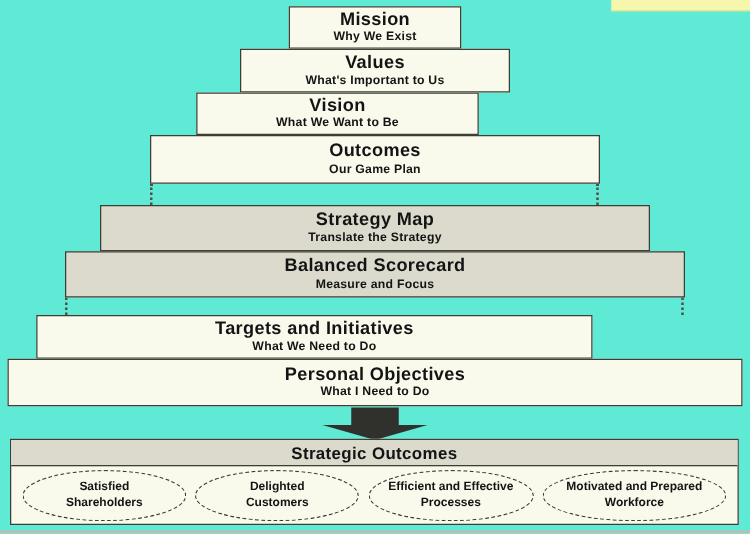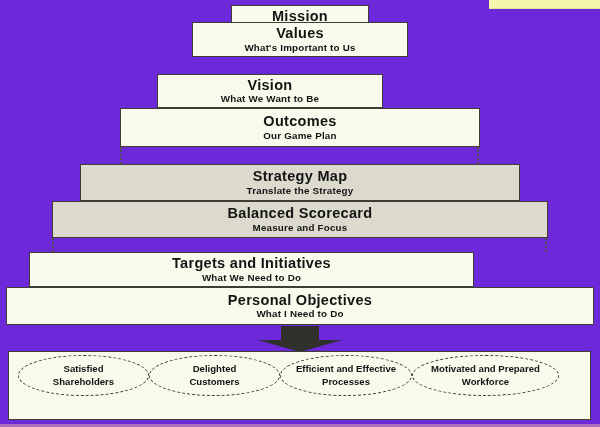--- a/index.html
+++ b/index.html
@@ -4,21 +4,21 @@
 <style>
   html, body { margin: 0; padding: 0; }
   body {
     font-family: "Liberation Sans", sans-serif;
     -webkit-font-smoothing: antialiased;
   }
   .page {
     position: relative;
     width: 600px;
     height: 427px;
-    background: #6d28d9;
+    background: #5eead4;
     overflow: hidden;
     color: #141414;
   }
   .scan-strip {
     position: absolute;
     left: 489px; top: 0;
     width: 111px; height: 8px;
     background: #f6f6ad;
     border-bottom: 1px solid #e4e495;
   }
@@ -97,20 +97,21 @@
     font-size: 13.5px;
     letter-spacing: .3px;
   }
   .outcomes-row {
     box-sizing: border-box;
     height: 45px;
     margin-top: 1px;
     padding: 0 9px;
     display: flex;
     align-items: center;
+    justify-content: space-between;
   }
   .outcome-ellipse {
     box-sizing: border-box;
     height: 41px;
     border: 1.5px dashed #3c3c34;
     border-radius: 50%;
     display: flex;
     flex-direction: column;
     justify-content: center;
     align-items: center;
@@ -130,21 +131,21 @@
 
 <div class="page">
 
   <div class="scan-strip"></div>
 
   <div class="layer" style="left:231px; top:5px; width:138px; height:34px;">
     <div class="layer-title">Mission</div>
     <div class="layer-subtitle">Why We Exist</div>
   </div>
 
-  <div class="layer" style="left:192px; top:22px; width:216px; height:35px;">
+  <div class="layer" style="left:192px; top:39px; width:216px; height:35px;">
     <div class="layer-title">Values</div>
     <div class="layer-subtitle">What's Important to Us</div>
   </div>
 
   <div class="layer" style="left:157px; top:74px; width:226px; height:34px;">
     <div class="layer-title">Vision</div>
     <div class="layer-subtitle">What We Want to Be</div>
   </div>
 
   <div class="layer" style="left:120px; top:108px; width:360px; height:39px;">
@@ -177,20 +178,21 @@
     <div class="layer-title">Personal Objectives</div>
     <div class="layer-subtitle">What I Need to Do</div>
   </div>
 
   <div class="down-arrow">
     <div class="arrow-stem"></div>
     <div class="arrow-head"></div>
   </div>
 
   <div class="outcomes-panel">
+    <div class="outcomes-header">Strategic Outcomes</div>
     <div class="outcomes-row">
       <div class="outcome-ellipse oe-1">
         <span>Satisfied</span>
         <span>Shareholders</span>
       </div>
       <div class="outcome-ellipse oe-2">
         <span>Delighted</span>
         <span>Customers</span>
       </div>
       <div class="outcome-ellipse oe-3">

